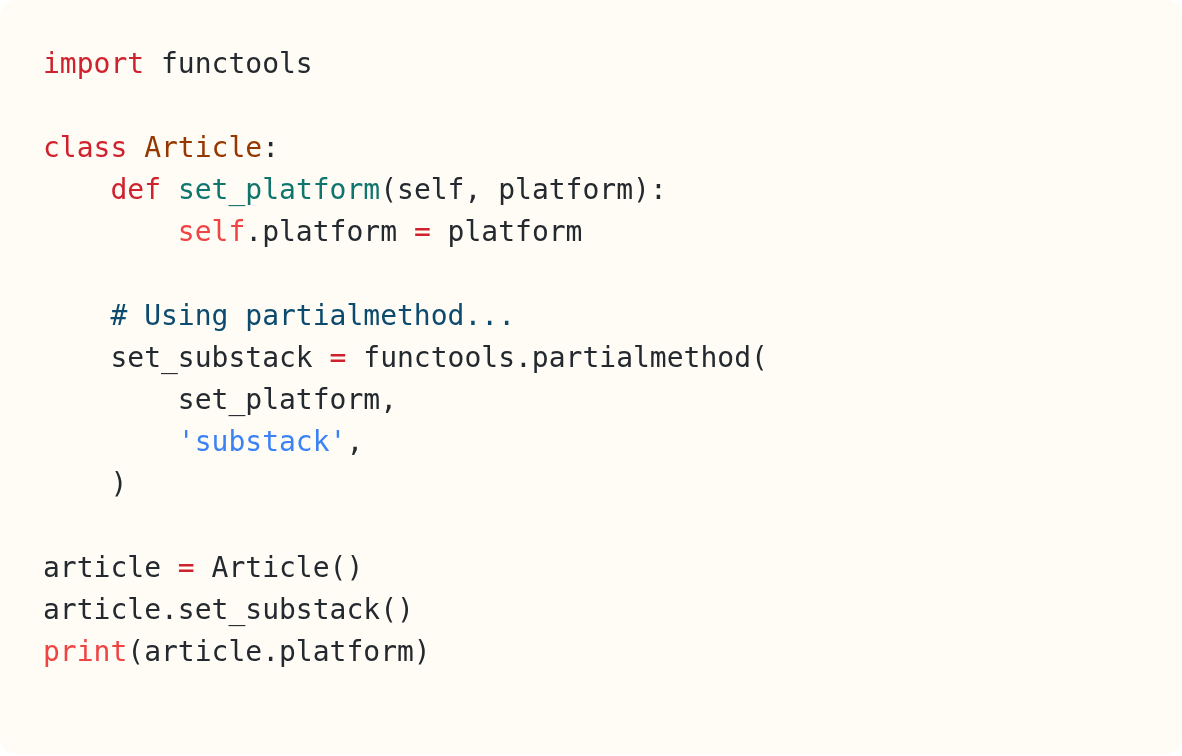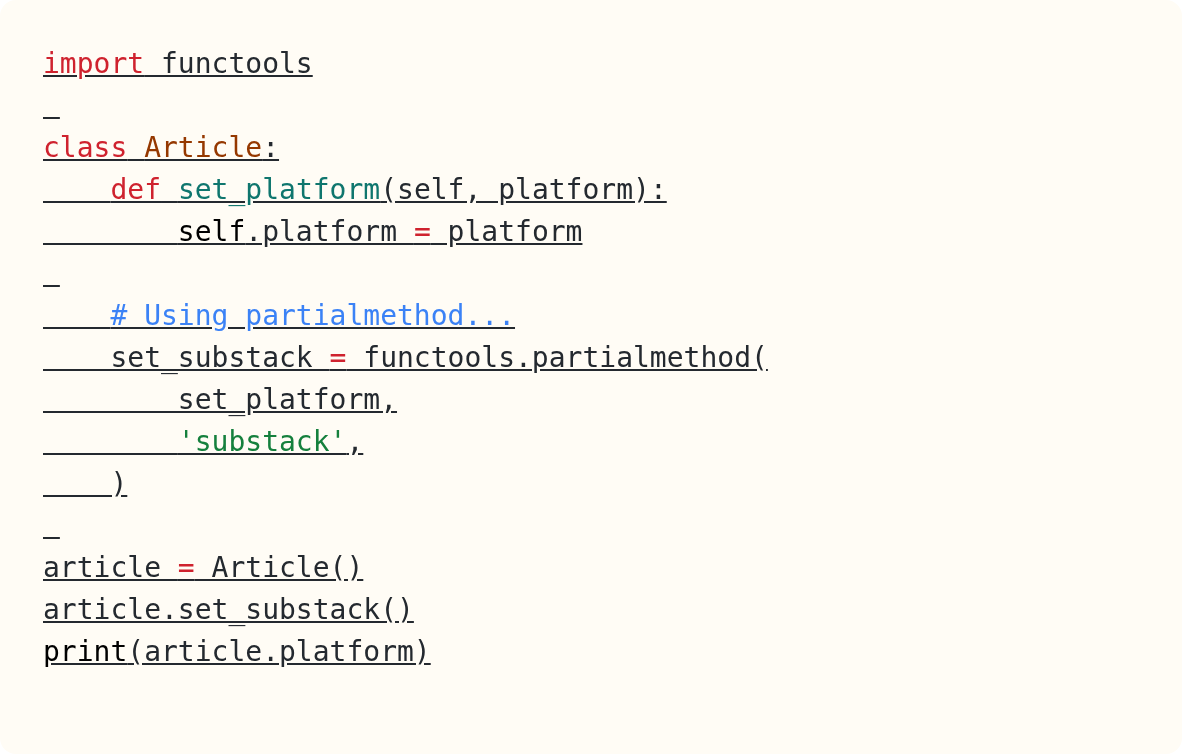--- a/index.html
+++ b/index.html
@@ -7,27 +7,27 @@
   .card {
     position: absolute; left: 0; top: 0; width: 1182px; height: 754px;
     background: #fffcf5; border-radius: 16px;
   }
   .code {
     position: absolute; left: 43px; top: 43px; margin: 0;
     font-family: "DejaVu Sans Mono", "Liberation Mono", monospace;
     font-size: 28px; line-height: 42px; color: #24292f;
     white-space: pre;
   }
-  .line { height: 42px; display: block; text-decoration: underline; }
+  .line { height: 42px; display: block; }
   .kw { color: #cf222e; }
   .cls { color: #953800; }
   .fn { color: #0f766e; }
-  .bi { color: #000000; }
-  .cm { color: #3b82f6; }
-  .str { color: #15803d; }
+  .bi { color: #ef4444; }
+  .cm { color: #0c4a6e; }
+  .str { color: #3b82f6; }
   .op { color: #cf222e; }
 </style>
 </head>
 <body>
 
 <div class="card">
   <div class="code" id="code"><span class="line"><span class="kw">import</span><span> functools</span></span><span class="line"> </span><span class="line"><span class="kw">class</span><span> </span><span class="cls">Article</span><span>:</span></span><span class="line"><span>    </span><span class="kw">def</span><span> </span><span class="fn">set_platform</span><span>(self, platform):</span></span><span class="line"><span>        </span><span class="bi">self</span><span>.platform </span><span class="op">=</span><span> platform</span></span><span class="line"> </span><span class="line"><span>    </span><span class="cm"># Using partialmethod...</span></span><span class="line"><span>    set_substack </span><span class="op">=</span><span> functools.partialmethod(</span></span><span class="line"><span>        set_platform,</span></span><span class="line"><span>        </span><span class="str">'substack'</span><span>,</span></span><span class="line"><span>    )</span></span><span class="line"> </span><span class="line"><span>article </span><span class="op">=</span><span> Article()</span></span><span class="line"><span>article.set_substack()</span></span><span class="line"><span class="bi">print</span><span>(article.platform)</span></span></div>
 </div>
 
 </body></html>

